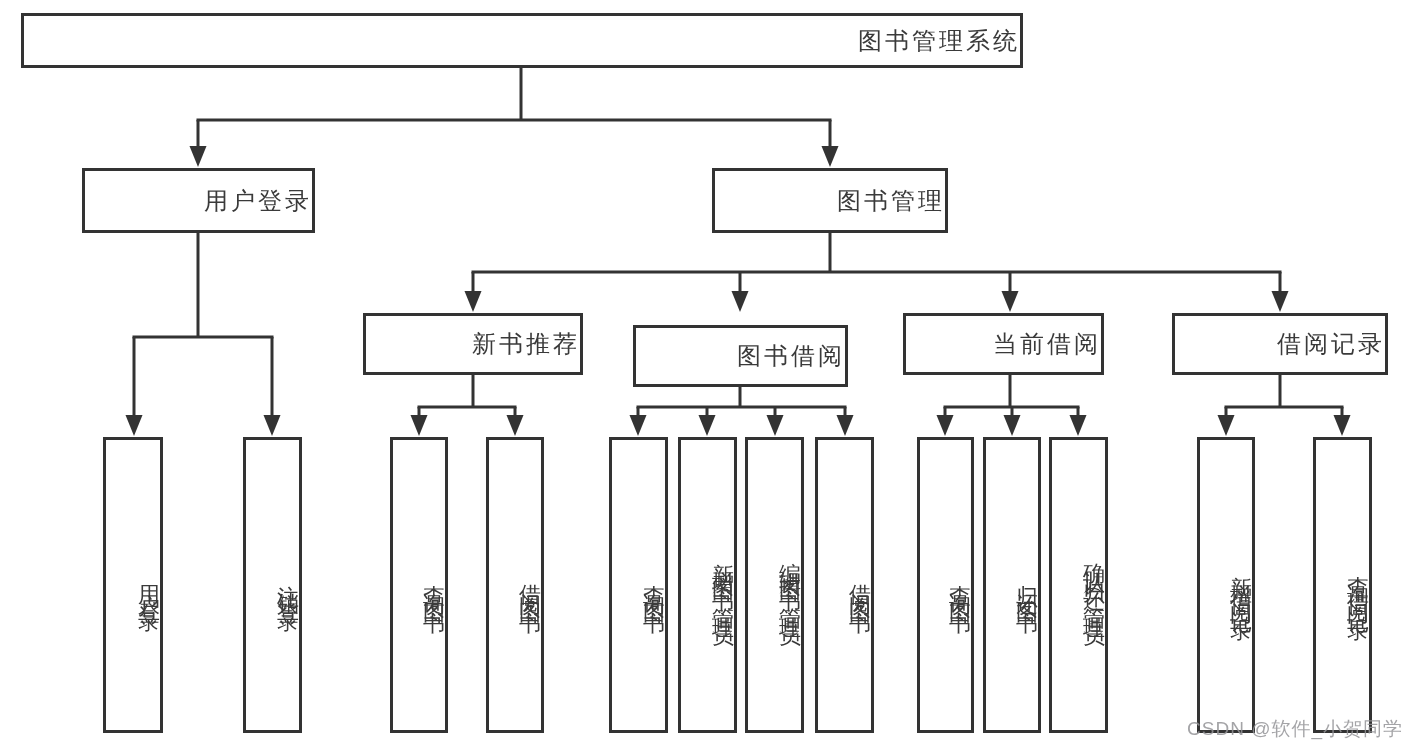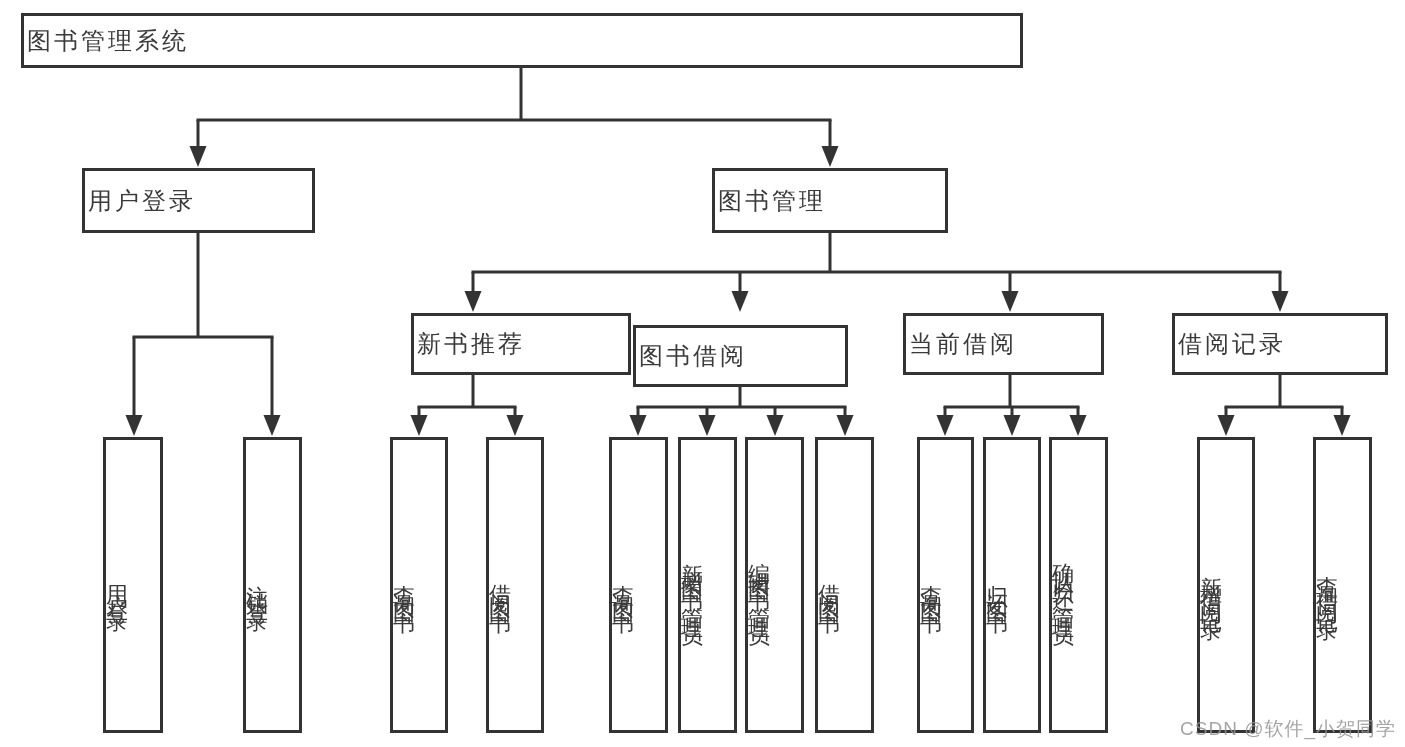--- a/index.html
+++ b/index.html
@@ -22,41 +22,41 @@
     height: 747px;
     z-index: 1;
   }
   .node {
     position: absolute;
     box-sizing: border-box;
     border: 3px solid #333333;
     background: #ffffff;
     display: flex;
     align-items: center;
-    justify-content: flex-start;
+    justify-content: flex-end;
     color: #3a3a3a;
     z-index: 2;
   }
   .hnode {
     font-size: 24px;
     letter-spacing: 3px;
     text-indent: 3px;
     white-space: nowrap;
   }
   .vnode .vtext {
     writing-mode: vertical-rl;
     text-orientation: mixed;
     font-size: 22px;
     letter-spacing: 9px;
     line-height: 1;
     white-space: nowrap;
   }
   #watermark {
     position: absolute;
-    right: 9px;
+    right: 2px;
     bottom: 5px;
     font-size: 19px;
     letter-spacing: 1px;
     color: rgba(148, 148, 152, 0.85);
     z-index: 5;
     white-space: nowrap;
   }
 </style>
 </head>
 <body>
@@ -131,21 +131,21 @@
     <span>图书管理系统</span>
   </div>
 
   <div class="node hnode" style="left:82px; top:168px; width:233px; height:65px;">
     <span>用户登录</span>
   </div>
   <div class="node hnode" style="left:712px; top:168px; width:236px; height:65px;">
     <span>图书管理</span>
   </div>
 
-  <div class="node hnode" style="left:363px; top:313px; width:220px; height:62px;margin-left:48px;">
+  <div class="node hnode" style="left:363px; top:313px; width:220px; height:62px;">
     <span>新书推荐</span>
   </div>
   <div class="node hnode" style="left:633px; top:313px; width:215px; height:62px;margin-top:12px;">
     <span>图书借阅</span>
   </div>
   <div class="node hnode" style="left:903px; top:313px; width:201px; height:62px;">
     <span>当前借阅</span>
   </div>
   <div class="node hnode" style="left:1172px; top:313px; width:216px; height:62px;">
     <span>借阅记录</span>

